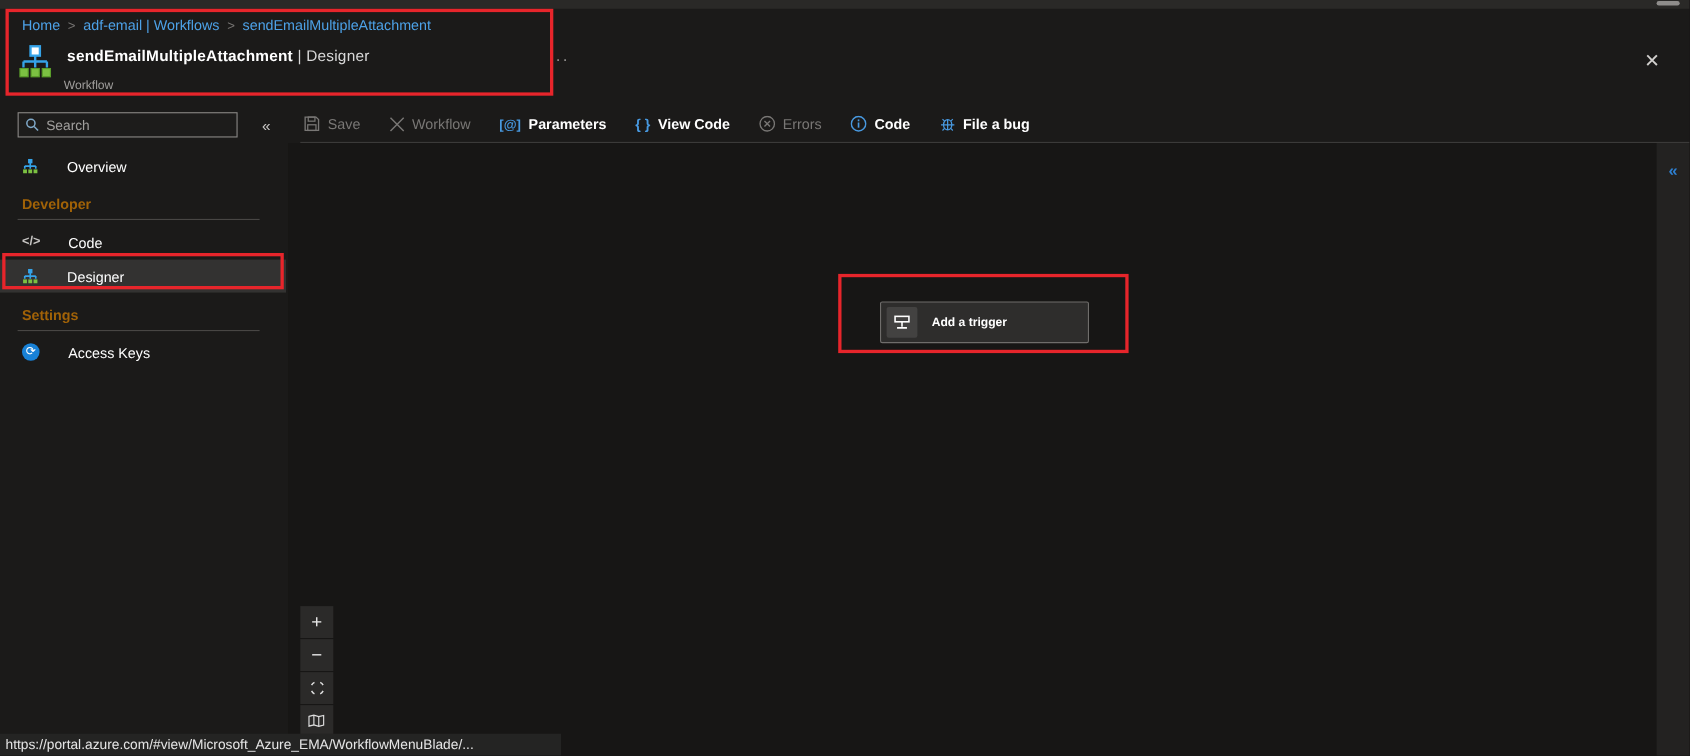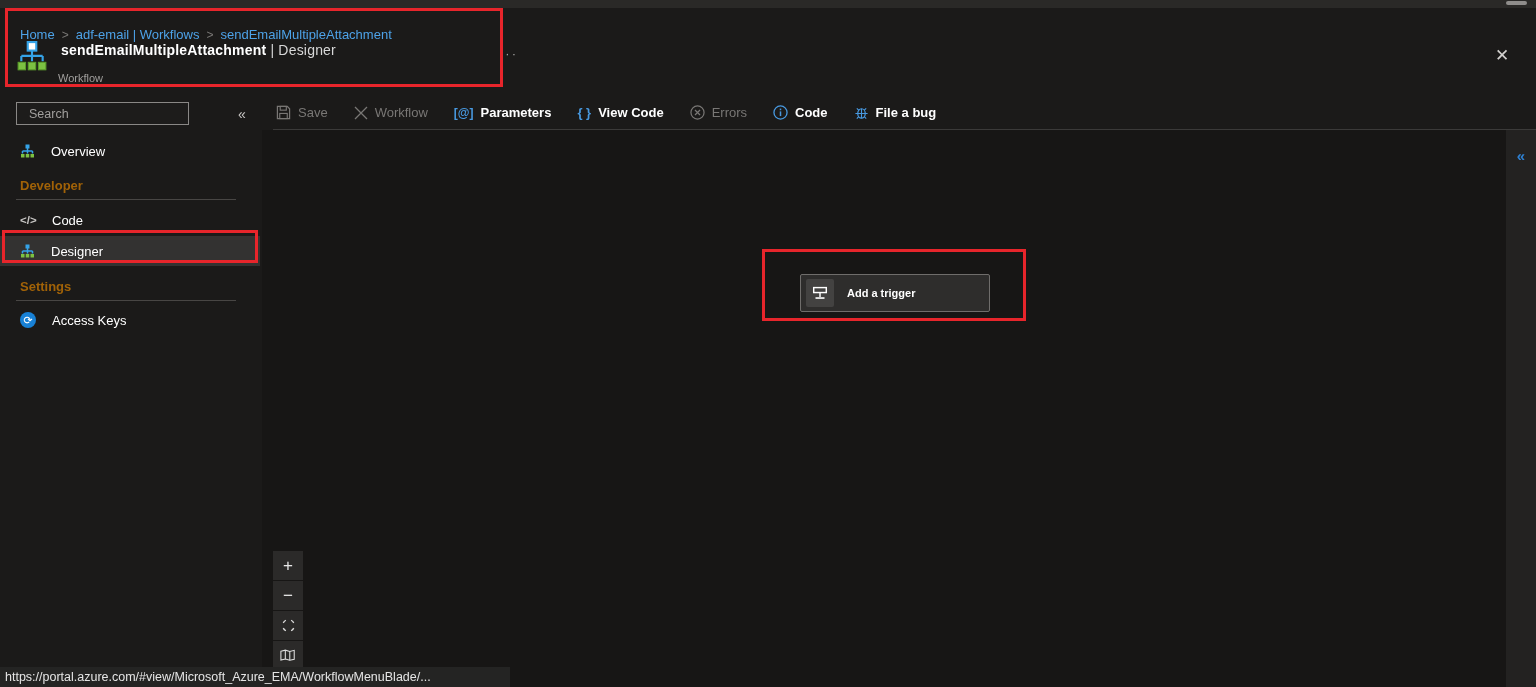--- a/index.html
+++ b/index.html
@@ -10,44 +10,44 @@
     font-family: "Liberation Sans", "DejaVu Sans", sans-serif;
     color: #ffffff;
     -webkit-font-smoothing: antialiased;
   }
 
   
   .top-strip { position: absolute; left: 0; top: 0; width: 1536px; height: 8px; background: #2a2927; }
   .scroll-thumb { position: absolute; left: 1506px; top: 1px; width: 21px; height: 4px; background: #8f8d8b; border-radius: 3px; }
 
   
-  .breadcrumb { position: absolute; left: 20px; top: 15px; font-size: 13px; white-space: nowrap; margin-top: 12px; }
+  .breadcrumb { position: absolute; left: 20px; top: 15px; font-size: 13px; white-space: nowrap; }
   .breadcrumb a { color: #4da2e8; text-decoration: none; cursor: pointer; }
   .crumb-sep { color: #797775; margin: 0 7px; font-size: 12px; }
 
   .title-icon { position: absolute; left: 17px; top: 41px; width: 30px; height: 32px; }
   .page-title { position: absolute; left: 61px; top: 42px; font-size: 14px; font-weight: bold; letter-spacing: .2px; white-space: nowrap; }
   .page-title .suffix { font-weight: normal; color: #d8d8d8; }
   .page-subtitle { position: absolute; left: 58px; top: 72px; font-size: 11px; color: #a19f9d; }
   .title-ellipsis { position: absolute; left: 499px; top: 46px; color: #a6a4a2; font-size: 13px; letter-spacing: 2px; cursor: pointer; }
   .close-btn { position: absolute; left: 1490px; top: 44px; width: 24px; height: 24px; color: #d2d0ce; font-size: 17px; line-height: 24px; text-align: center; cursor: pointer; }
 
   
   .search-box {
-    position: absolute; left: 16px; top: 102px; width: 173px; height: 23px;
+    position: absolute; left: 16px; top: 102px; width: 200px; height: 23px;
     border: 1px solid #8a8886; background: #1d1c1b; display: flex; align-items: center; padding: 0 6px; gap: 6px;
   }
   .search-box input {
     flex: 1; background: transparent; border: none; outline: none;
     color: #d0cecc; font-size: 12.5px; font-family: "Liberation Sans", sans-serif;
   }
   .search-box input::placeholder { color: #a19f9d; }
   .sidebar-collapse { position: absolute; left: 231px; top: 103px; width: 22px; height: 22px; color: #c8c6c4; font-size: 14px; line-height: 22px; text-align: center; cursor: pointer; }
 
-  .nav-item { position: absolute; left: 0; width: 260px; height: 28px; display: flex; align-items: center; padding-left: 20px; gap: 16px; font-size: 13px; color: #ffffff; cursor: pointer; }
+  .nav-item { position: absolute; left: 0; width: 260px; height: 28px; display: flex; align-items: center; padding-left: 20px; gap: 26px; font-size: 13px; color: #ffffff; cursor: pointer; }
   .nav-item.selected { background: #333231; height: 30px; }
   .nav-icon-text { color: #c8c6c4; font-size: 11.5px; font-weight: bold; width: 16px; text-align: center; }
   .section-header { position: absolute; left: 20px; font-size: 13px; font-weight: bold; color: #a16207; }
   .side-divider { position: absolute; left: 16px; width: 220px; height: 1px; background: #484644; }
   .keys-icon { width: 16px; height: 16px; border-radius: 50%; background: #1881d6; color: #fff; font-size: 11px; line-height: 16px; text-align: center; flex: 0 0 16px; }
 
   
   .toolbar { position: absolute; left: 276px; top: 95px; height: 35px; display: flex; align-items: center; gap: 26px; font-size: 13px; white-space: nowrap; }
   .tb-item { display: flex; align-items: center; gap: 7px; cursor: pointer; }
   .tb-item .tb-label { color: #ffffff; font-weight: 600; }

